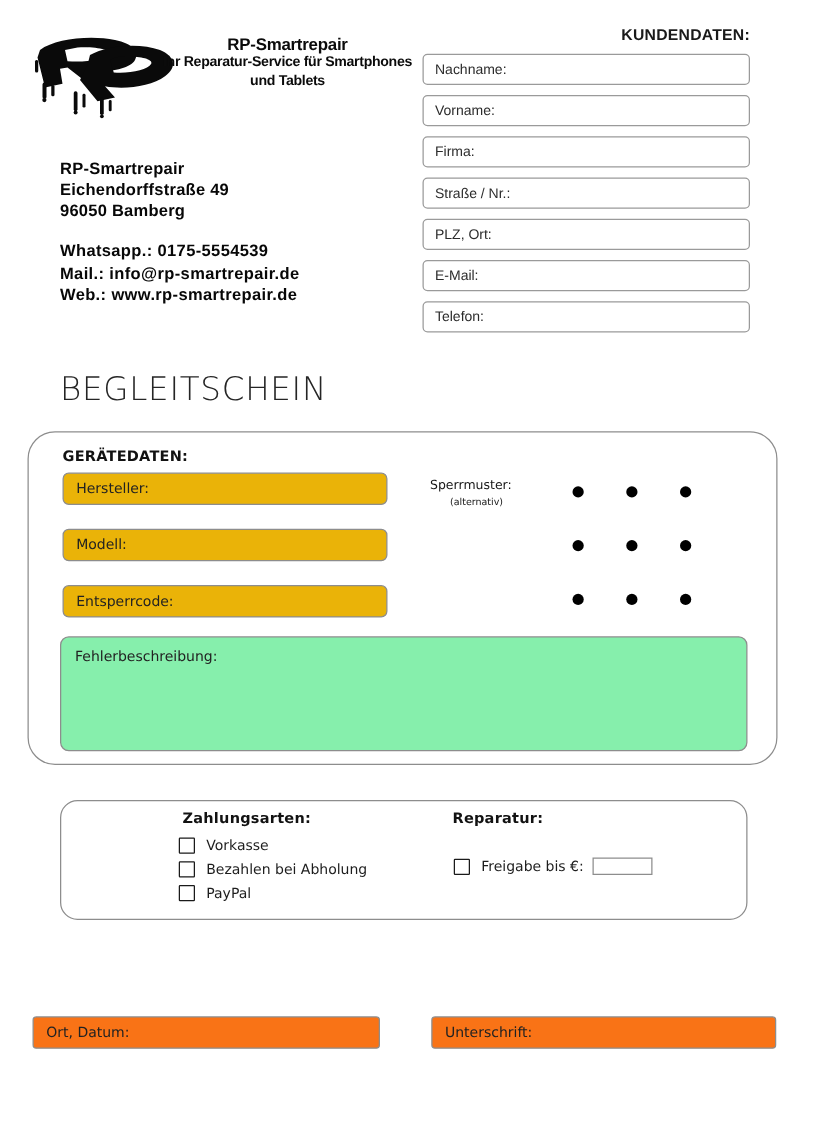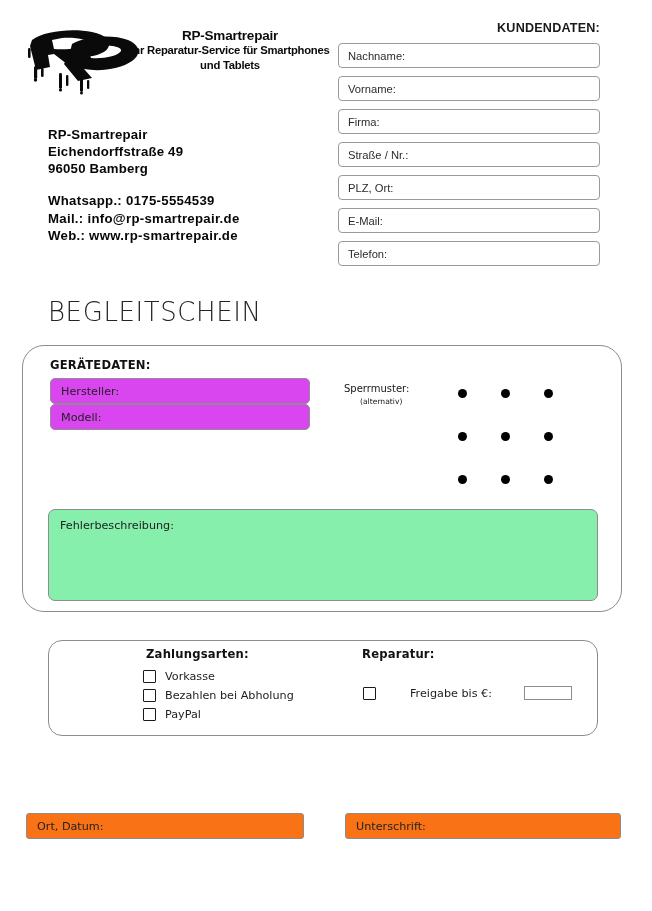--- a/index.html
+++ b/index.html
@@ -129,22 +129,22 @@
     font-family: "DejaVu Sans", sans-serif;
   }
   #geraete-head { left: 50px; top: 358px; }
 
   .dev-fields { position: absolute; left: 50px; top: 378px; width: 260px; }
   .dev-field {
     position: relative;
     height: 26px;
     border: 1px solid #8d8d8d;
     border-radius: 5px;
-    margin-bottom: 0;
-    background: #d946ef;
+    margin-bottom: 19px;
+    background: #eab308;
   }
   .dev-field .flabel {
     position: absolute;
     left: 10px; top: 50%;
     transform: translateY(-50%);
     font-size: 11.2px;
     color: #222;
     font-family: "DejaVu Sans", sans-serif;
   }
 
@@ -219,21 +219,20 @@
     font-size: 11.2px;
     color: #1d1d1d;
     font-family: "DejaVu Sans", sans-serif;
   }
 
   .freigabe-row {
     position: absolute;
     left: 363px; top: 686px;
     display: flex;
     align-items: center;
-    gap: 25px;
   }
   .freigabe-input {
     width: 48px; height: 14px;
     border: 1px solid #8d8d8d;
     background: #fff;
     margin-left: 7px;
   }
 
   
   .sig {
@@ -332,20 +331,23 @@
 
   <div class="section-head" id="geraete-head">GERÄTEDATEN:</div>
 
   <div class="dev-fields">
     <div class="dev-field">
       <span class="flabel">Hersteller:</span>
     </div>
     <div class="dev-field">
       <span class="flabel">Modell:</span>
     </div>
+    <div class="dev-field">
+      <span class="flabel">Entsperrcode:</span>
+    </div>
   </div>
 
   <div class="sperr-label">Sperrmuster:</div>
   <div class="sperr-sub">(alternativ)</div>
 
   <div class="dot-grid" id="dot-grid">
       <span class="dot" style="left: 0px; top: 0px;"></span>
       <span class="dot" style="left: 43px; top: 0px;"></span>
       <span class="dot" style="left: 86px; top: 0px;"></span>
       <span class="dot" style="left: 0px; top: 43px;"></span>

